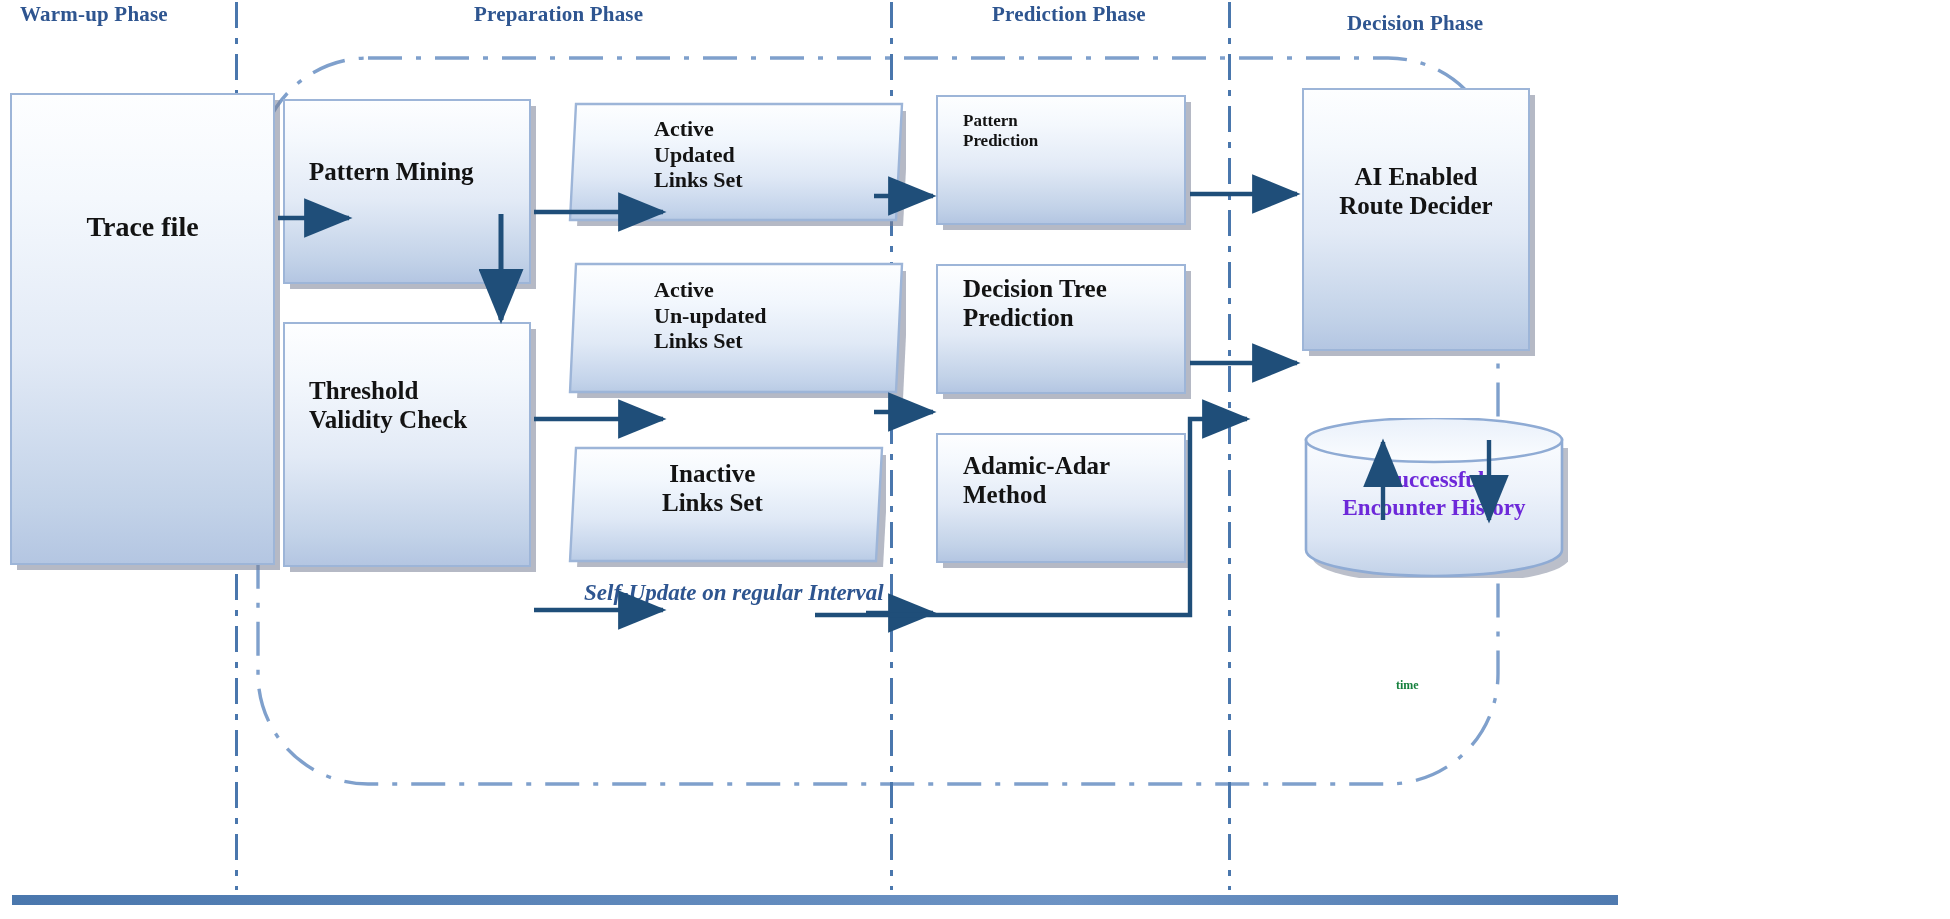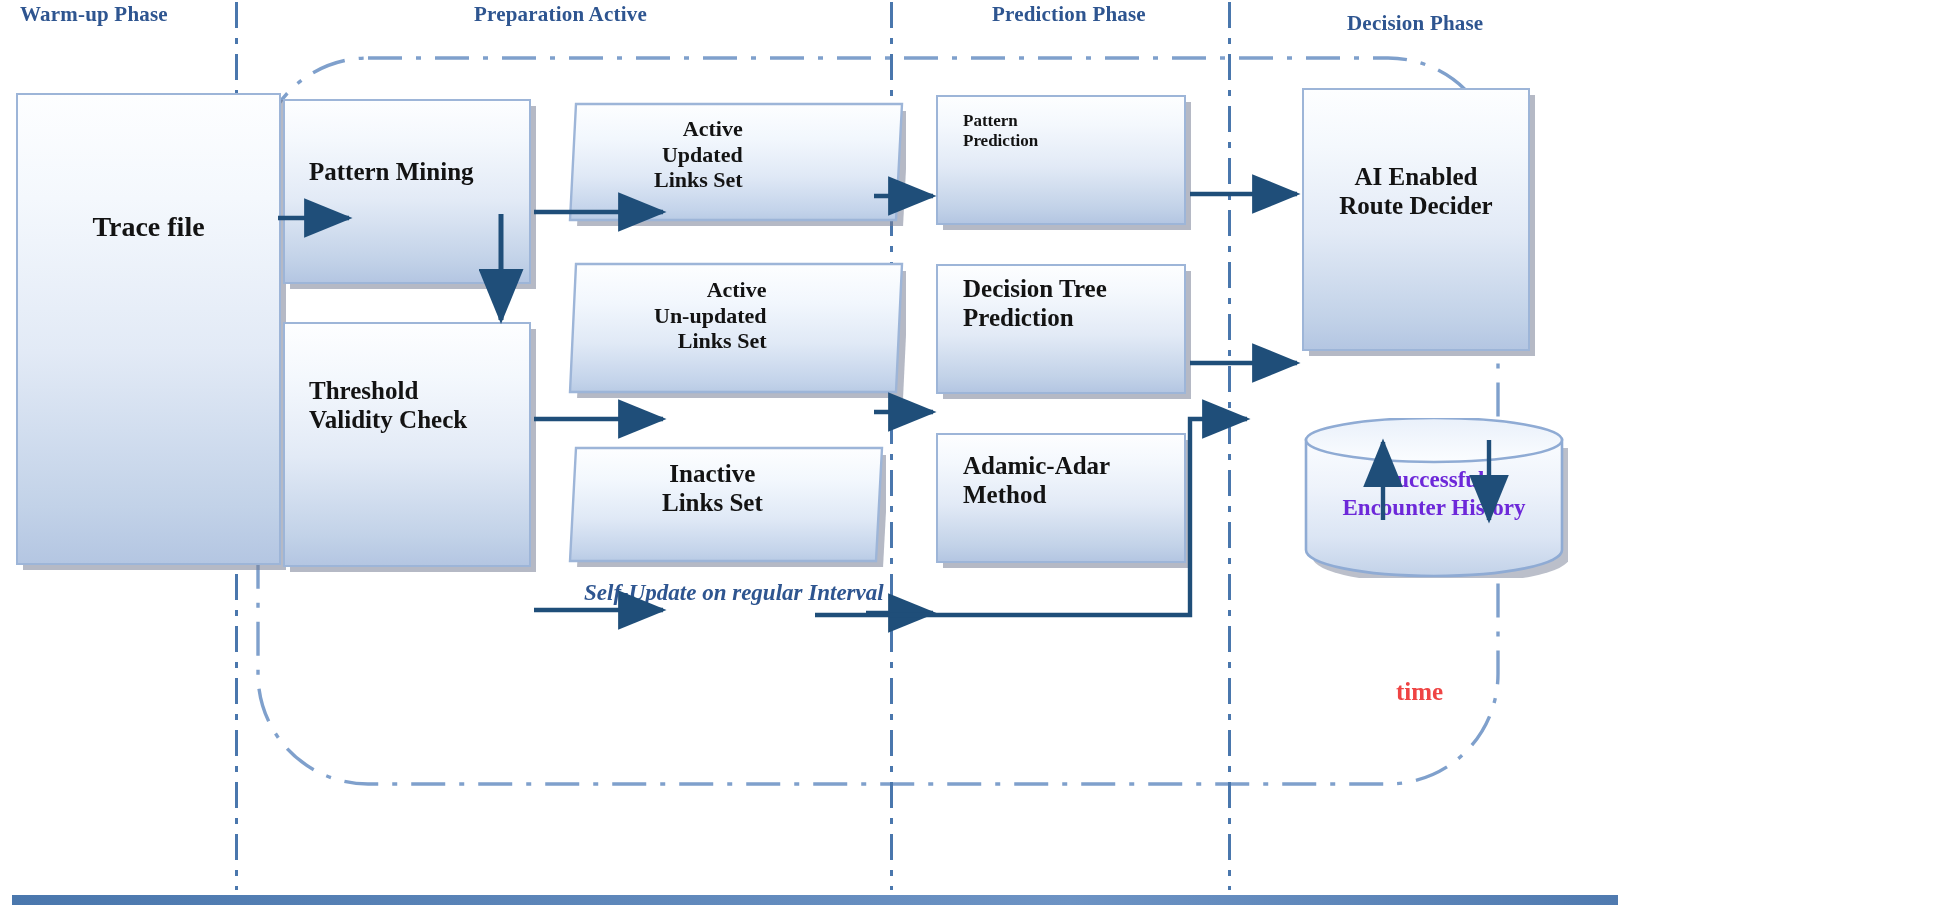--- a/index.html
+++ b/index.html
@@ -64,21 +64,20 @@
     position:absolute;
     inset:0;
   }
   .para .lbl{
     position:absolute;
     font-family:"Liberation Serif", serif;
     font-weight:bold;
     color:#131313;
     line-height:1.17;
     white-space:pre-line;
-    text-align:right;
   }
   
   .cyl{position:absolute;}
   .cyl .lbl{
     position:absolute;
     left:0;right:0;
     text-align:center;
     font-family:"Liberation Serif", serif;
     font-weight:bold;
     color:#6d28d9;
@@ -95,43 +94,43 @@
     font-weight:bold;
     font-size:23px;
     color:#2e5590;
     white-space:nowrap;
     font-style:italic;
   }
   .timelbl{
     position:absolute;
     font-family:"Liberation Serif", serif;
     font-weight:bold;
-    font-size:25px;
-    color:#ef4444;
+    font-size:12px;
+    color:#15803d;
   }
 </style>
 </head>
 <body>
 
 <div id="stage">
 
   <svg id="dashrect" viewBox="0 0 1950 919">
     <rect x="258" y="58" width="1240" height="726" rx="110" ry="110" fill="none" stroke="#7fa0cc" stroke-width="3.4" stroke-dasharray="34 14 5 14" stroke-linecap="butt"></rect>
   </svg>
 
   <div class="phase-label" style="left:20px;top:2px">Warm-up Phase</div>
-  <div class="phase-label" style="left:474px;top:2px">Preparation Active</div>
+  <div class="phase-label" style="left:474px;top:2px">Preparation Phase</div>
   <div class="phase-label" style="left:992px;top:2px">Prediction Phase</div>
   <div class="phase-label" style="left:1347px;top:11px">Decision Phase</div>
 
   <div class="vdiv dashdot" style="left:235px;top:2px;height:888px"></div>
   <div class="vdiv dashdot" style="left:890px;top:2px;height:888px"></div>
   <div class="vdiv dashdot" style="left:1228px;top:2px;height:888px"></div>
 
-  <div class="gbox center-h" style="left:16px;top:93px;width:265px;height:472px">
+  <div class="gbox center-h" style="left:10px;top:93px;width:265px;height:472px">
     <div class="lbl" style="font-size:28px;margin-top:116px;text-align:center">Trace file</div>
   </div>
 
   <div class="gbox" style="left:283px;top:99px;width:248px;height:185px">
     <div class="lbl" style="font-size:25px;margin-left:24px;margin-top:56px">Pattern Mining</div>
   </div>
 
   <div class="gbox" style="left:283px;top:322px;width:248px;height:245px">
     <div class="lbl" style="font-size:25px;margin-left:24px;margin-top:52px">Threshold
 Validity Check</div>

